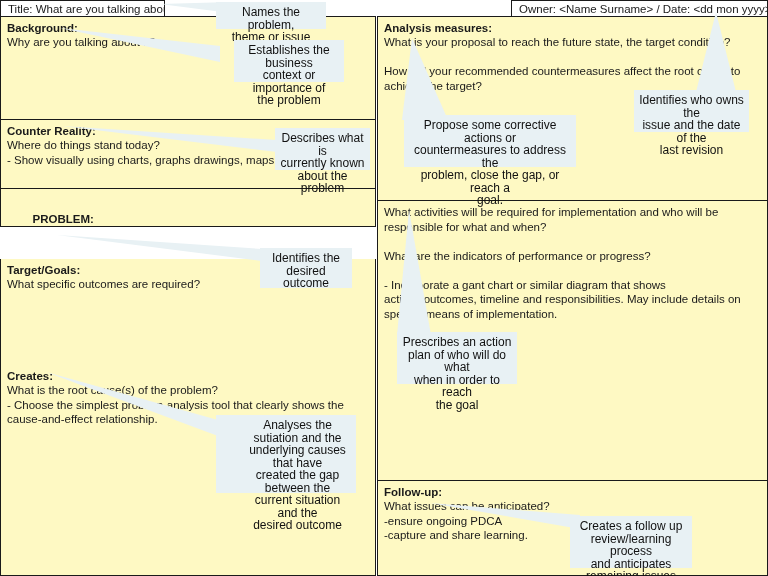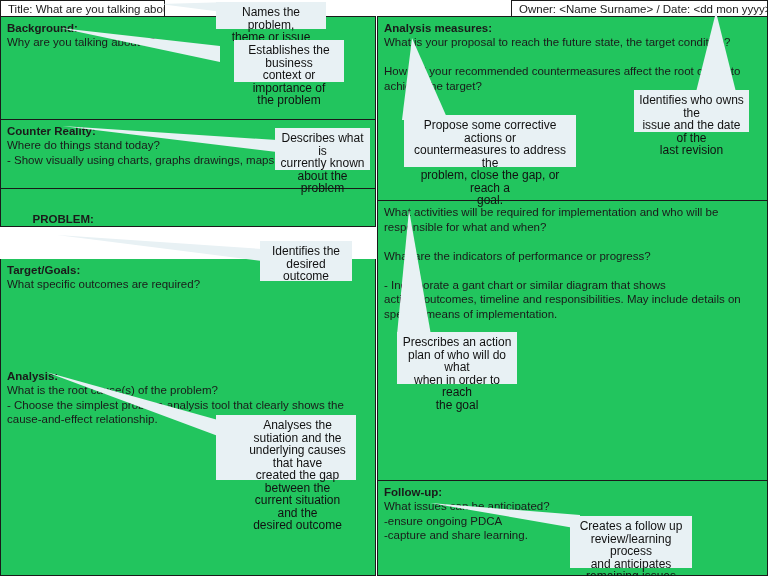--- a/index.html
+++ b/index.html
@@ -16,21 +16,21 @@
   .a3 {
     position: absolute;
     left: 0; top: 0;
     width: 768px; height: 576px;
   }
 
   
   .panel {
     position: absolute;
     box-sizing: border-box;
-    background: #22c55e;
+    background: #fef9c3;
     border: 1.5px solid #1a1a1a;
     overflow: hidden;
   }
   .panel.no-top { border-top: none; }
 
   .head {
     font-weight: bold;
     font-size: 11.5px;
     line-height: 14px;
   }
@@ -127,21 +127,21 @@
 
   <div class="panel no-top" style="left:0px; top:227px; width:376px; height:138px;margin-top:32px;">
     <div class="pad">
       <div class="head">Target/Goals:</div>
       <div class="body-txt">What specific outcomes are required?</div>
     </div>
   </div>
 
   <div class="panel no-top" style="left:0px; top:365px; width:376px; height:211px;">
     <div class="pad">
-      <div class="head">Analysis:</div>
+      <div class="head">Creates:</div>
       <div class="body-txt">What is the root cause(s) of the problem?
 - Choose the simplest problem-analysis tool that clearly shows the cause-and-effect relationship.</div>
     </div>
   </div>
 
   <div class="panel" style="left:377px; top:16px; width:391px; height:185px;">
     <div class="pad">
       <div class="head">Analysis measures:</div>
       <div class="body-txt">What is your proposal to reach the future state, the target condition?
 
@@ -208,24 +208,24 @@
 theme or issue</div>
 
   <div class="callout" style="left:234px; top:40px; width:110px; height:42px;">Establishes the business
 context or importance of
 the problem</div>
 
   <div class="callout" style="left:275px; top:128px; width:95px; height:42px;">Describes what is
 currently known
 about the problem</div>
 
-  <div class="callout" style="left:260px; top:241px; width:92px; height:40px;">Identifies the
+  <div class="callout" style="left:260px; top:248px; width:92px; height:40px;">Identifies the
 desired outcome</div>
 
-  <div class="callout" style="left:216px; top:415px; width:140px; height:65px;padding-left:28px;">Analyses the sutiation and the
+  <div class="callout" style="left:216px; top:415px; width:140px; height:78px;padding-left:28px;">Analyses the sutiation and the
 underlying causes  that have
 created the gap between the
 current situation and the
 desired outcome</div>
 
   <div class="callout" style="left:634px; top:90px; width:115px; height:42px;">Identifies who owns the
 issue and the date of the
 last revision</div>
 
   <div class="callout" style="left:404px; top:115px; width:172px; height:52px;">Propose some corrective actions or

